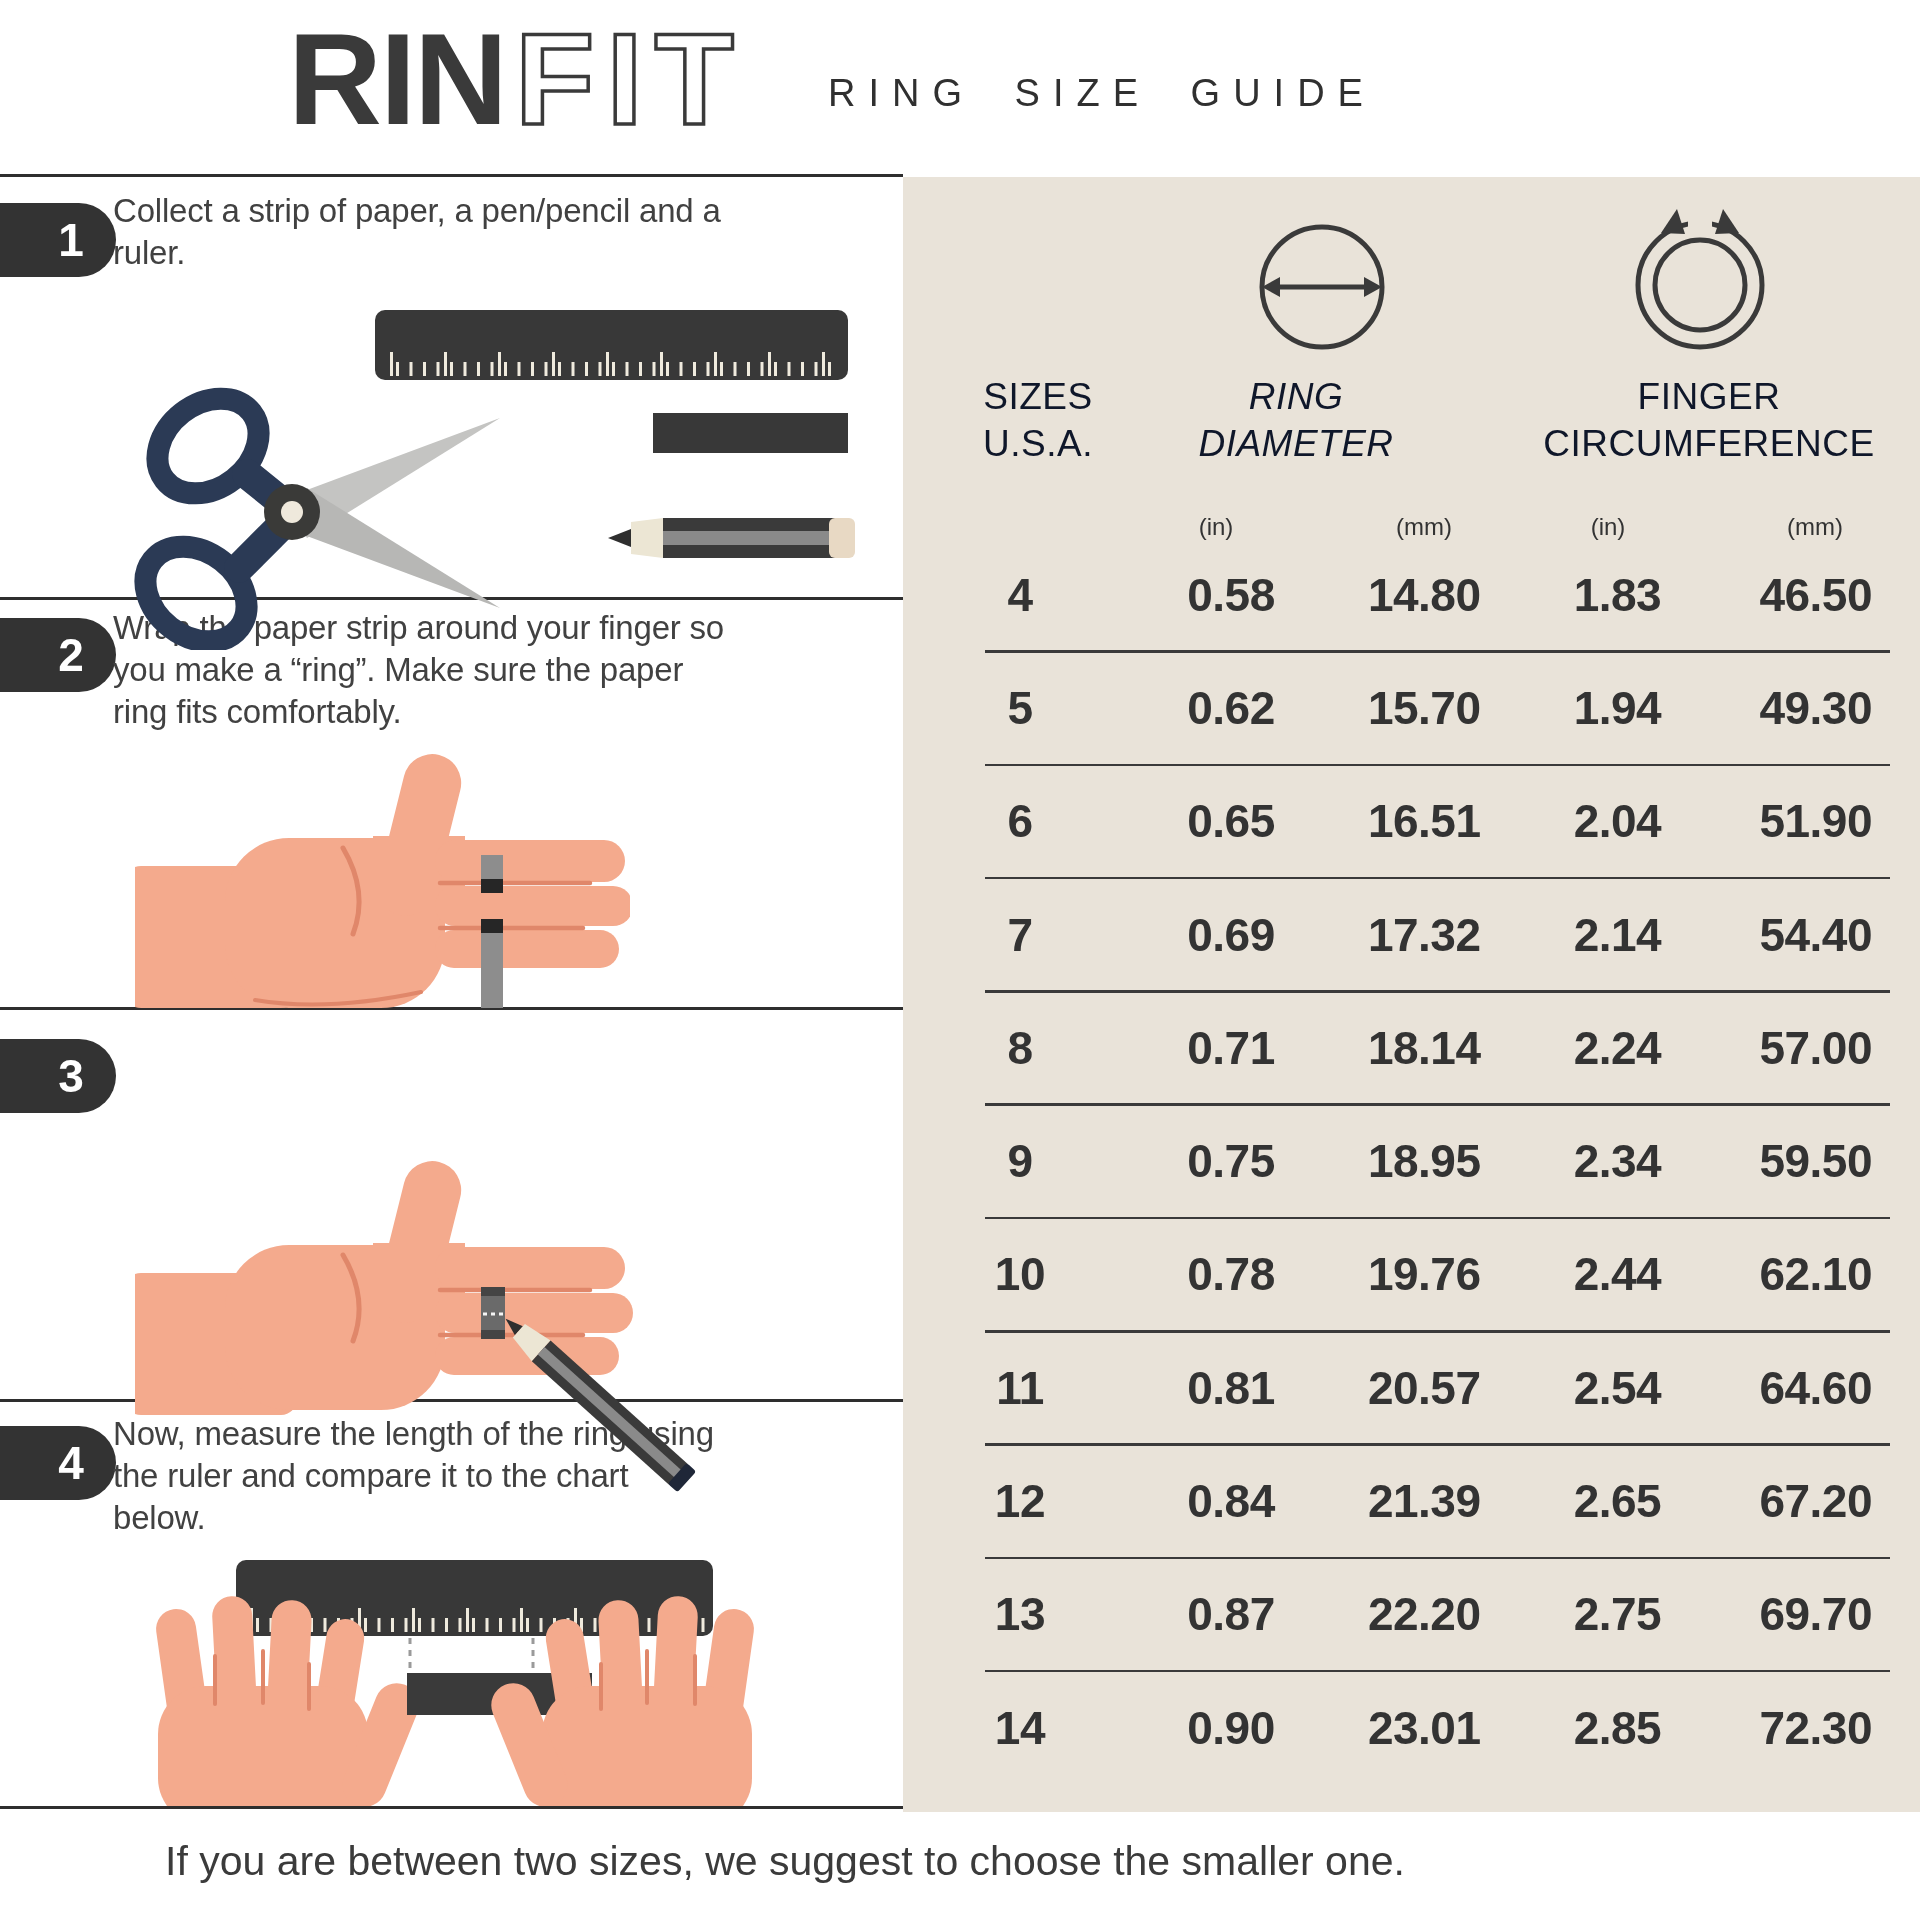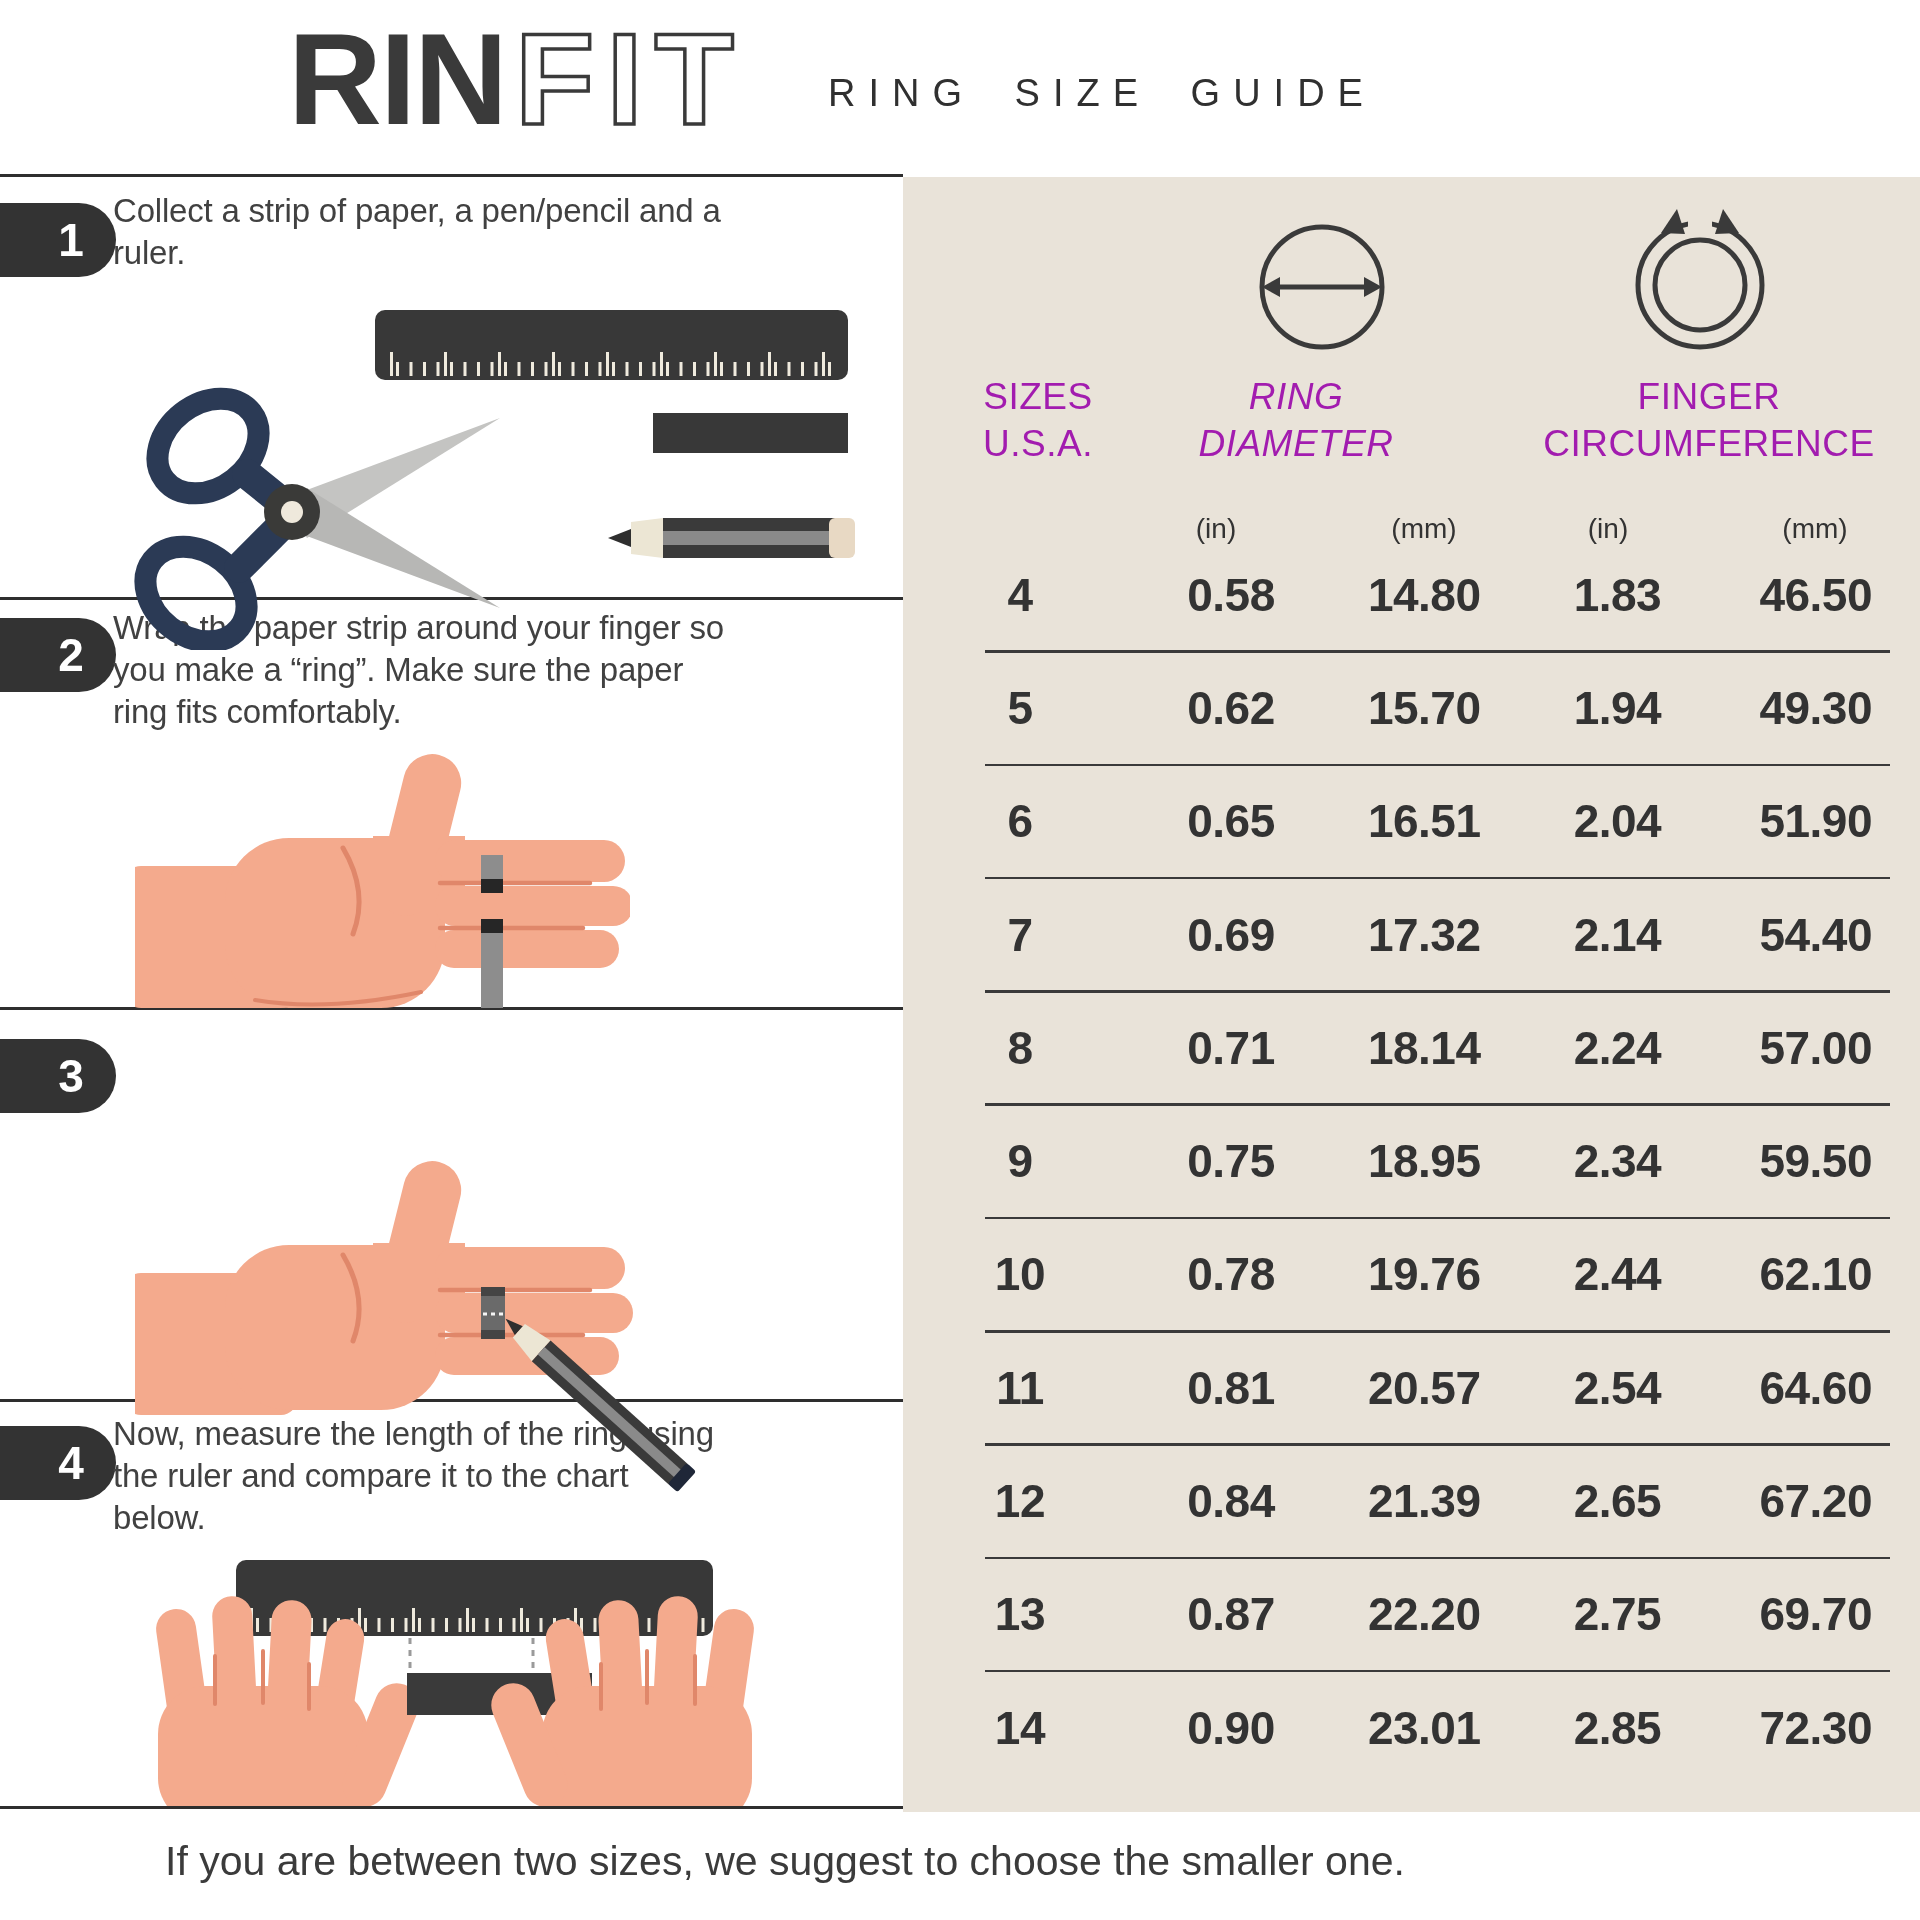--- a/index.html
+++ b/index.html
@@ -25,24 +25,24 @@
     position:absolute;left:113px;width:612px;font-size:33px;line-height:42px;
     color:#414141;font-weight:400;letter-spacing:-0.2px;
   }
   
   .panel{
     position:absolute;left:903px;top:177px;width:1017px;height:1635px;
     background:#e9e3d9;
   }
   .col-head{
     position:absolute;top:196px;text-align:center;font-size:37px;line-height:47px;
-    color:#a21caf;font-weight:400;letter-spacing:0.5px;
+    color:#0f172a;font-weight:400;letter-spacing:0.5px;
   }
   .unit{
-    position:absolute;top:336px;width:140px;text-align:center;font-size:28px;
+    position:absolute;top:336px;width:140px;text-align:center;font-size:24px;
     color:#333333;font-weight:400;
   }
   .rows{position:absolute;left:0;top:361px;width:1017px;}
   .row{
     position:relative;height:113.3px;display:grid;
     grid-template-columns:23% 18.5% 19.5% 18.5% 20.5%;
     align-items:center;
   }
   .row + .row::before{
     content:'';position:absolute;top:-1px;left:82px;right:30px;height:2.5px;background:#3a3a3a;

